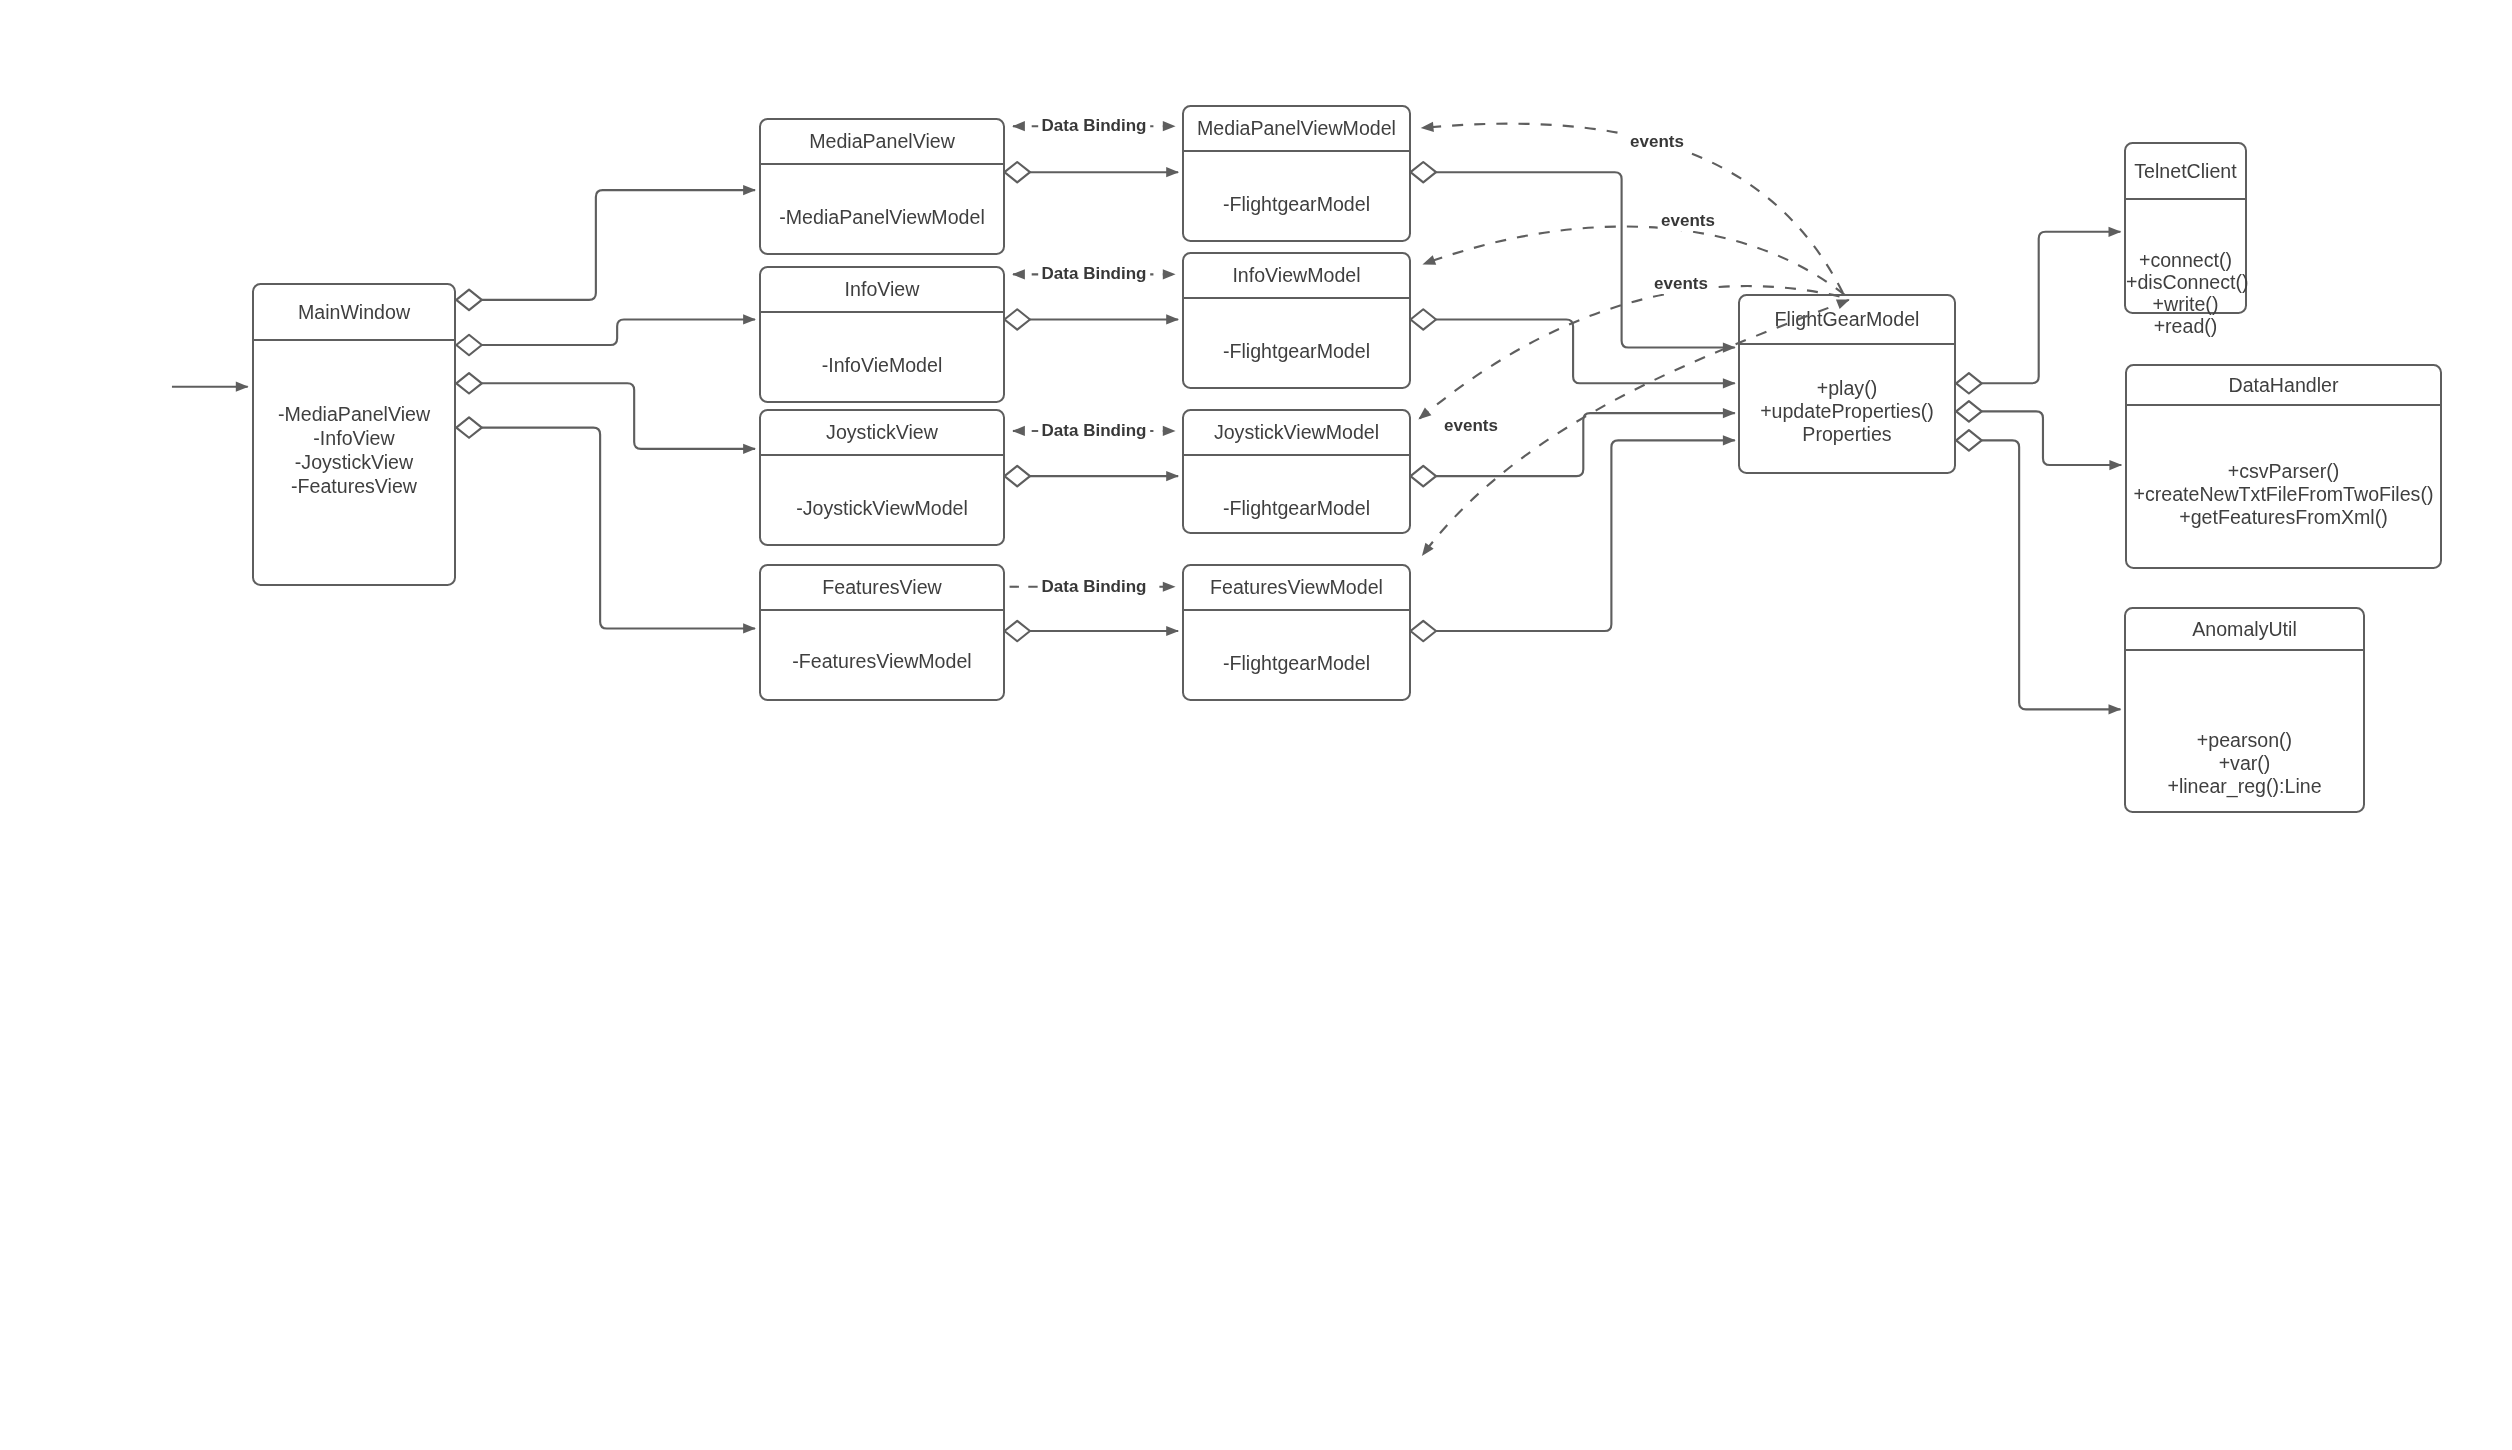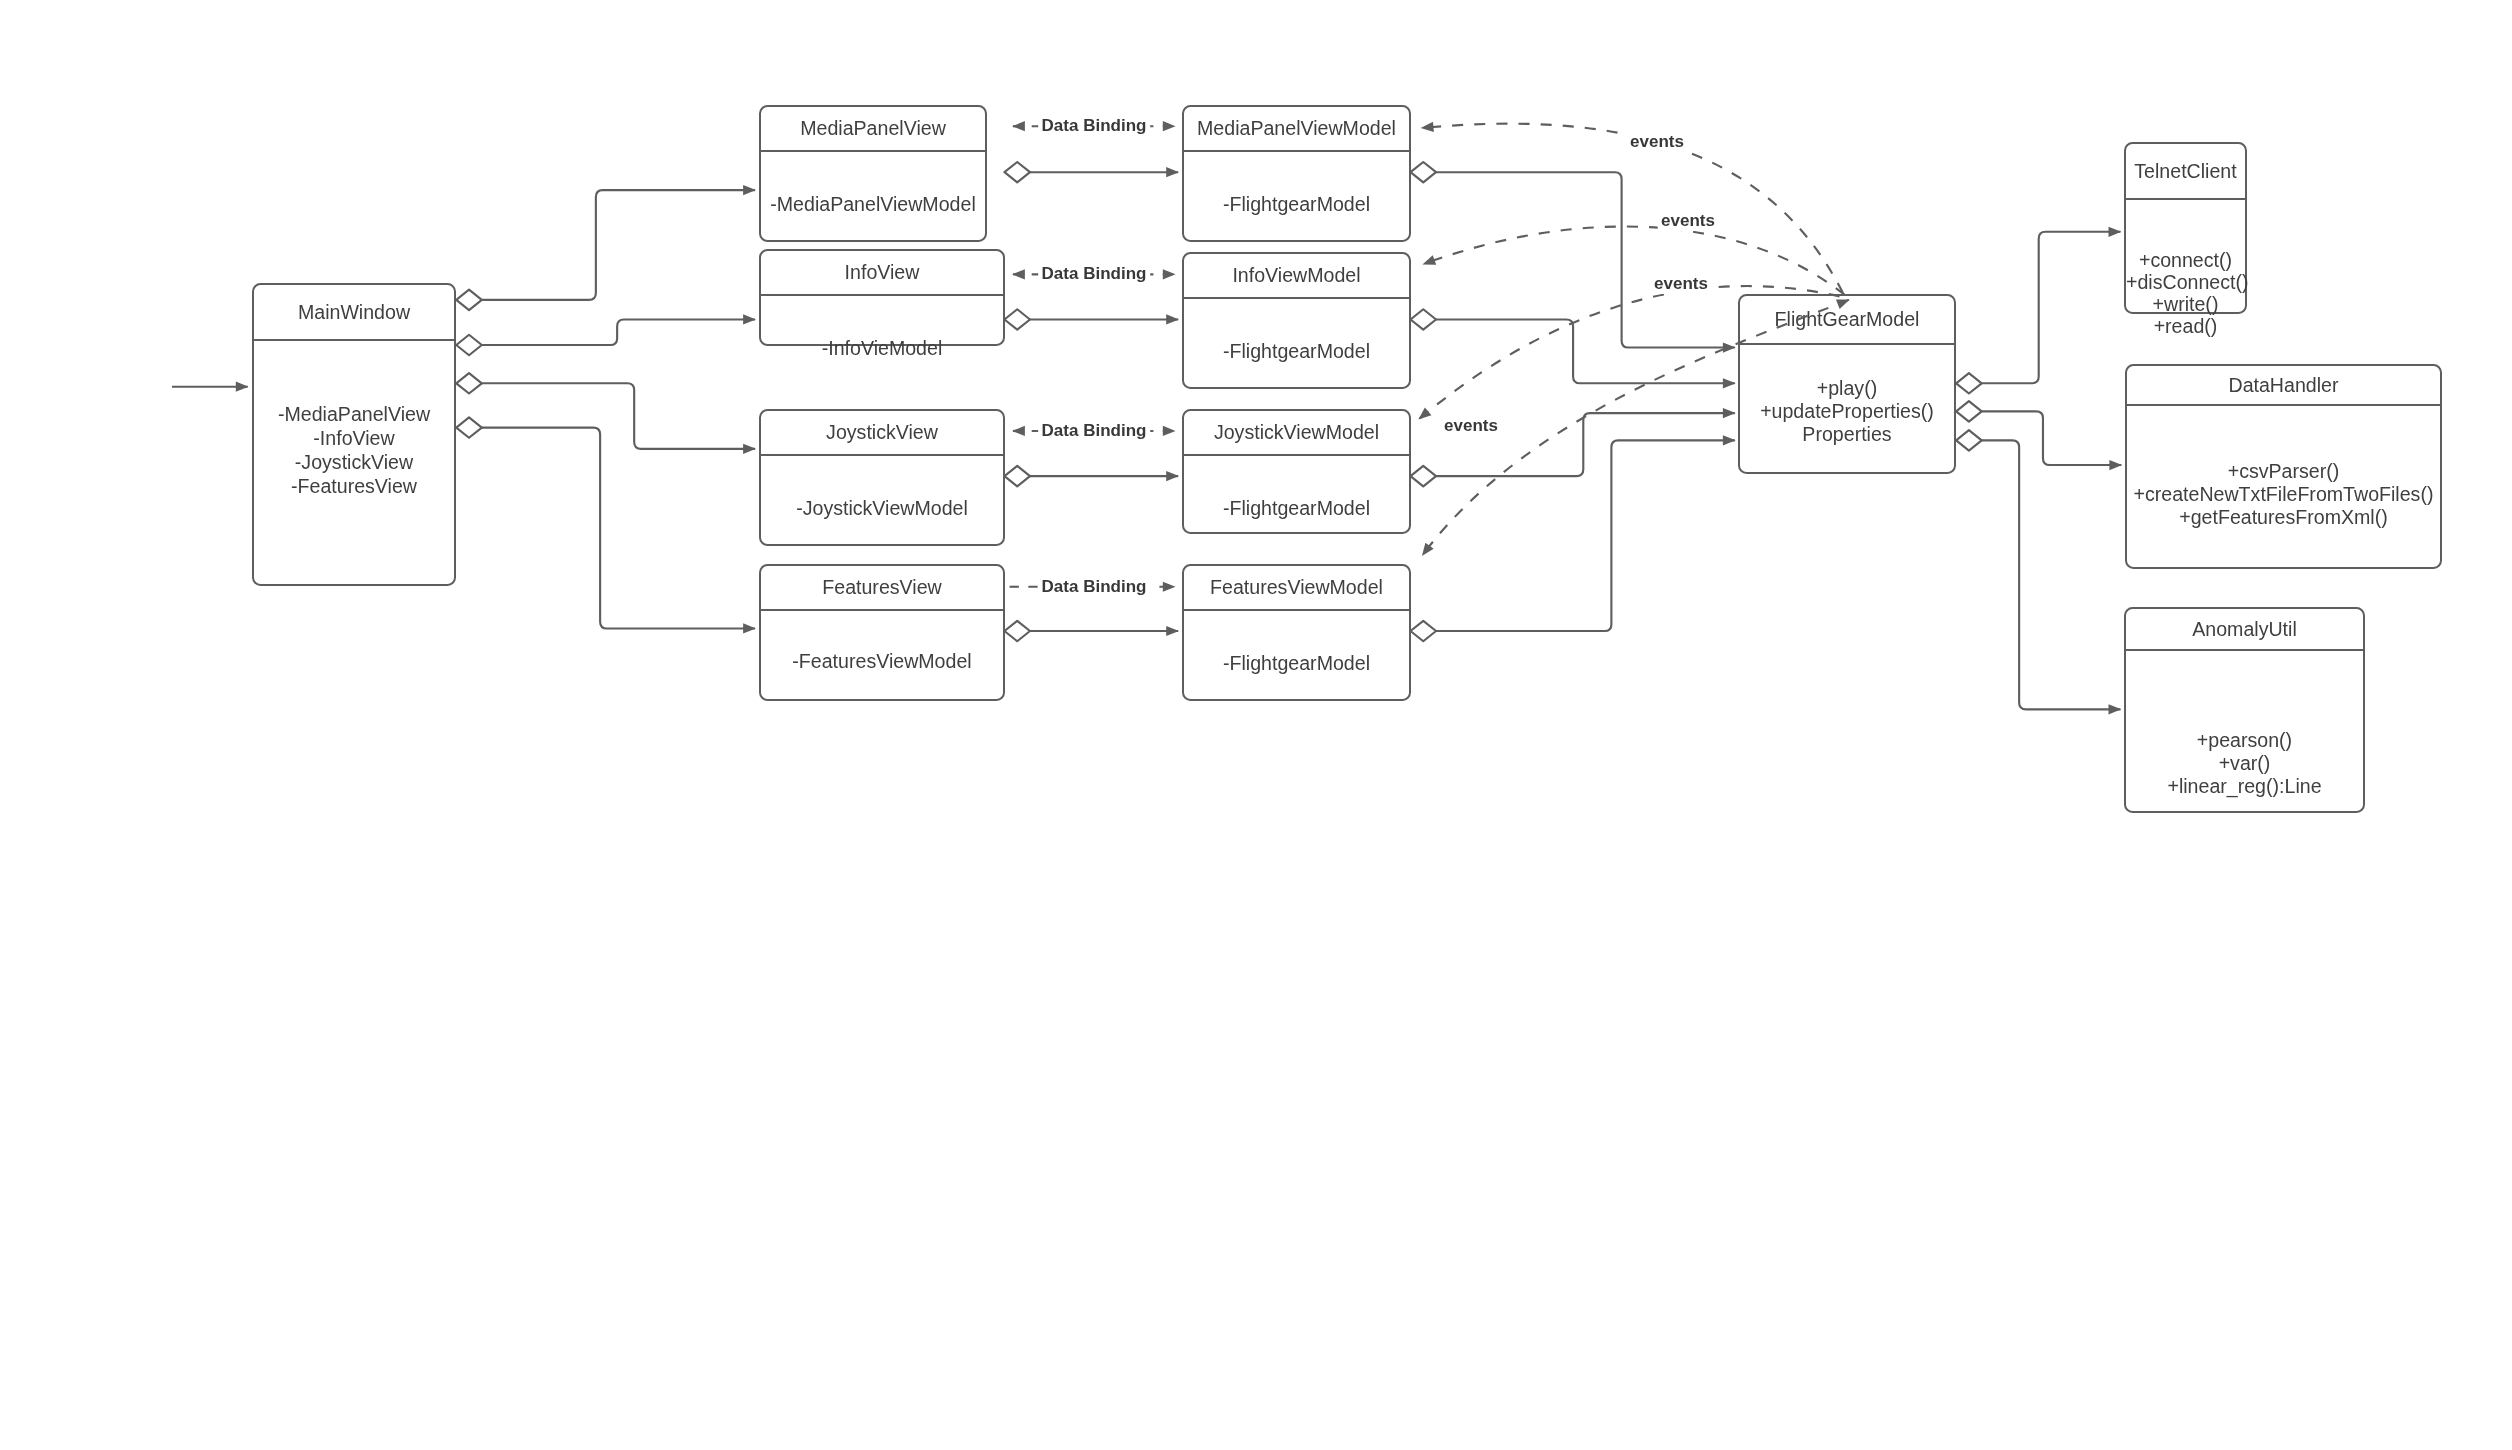--- a/index.html
+++ b/index.html
@@ -32,28 +32,28 @@
   <div class="uml-node" style="left:252px;top:283px;width:204px;height:303px">
     <div class="uml-title" style="height:54px;line-height:54px">MainWindow</div>
     <div class="uml-body" style="padding-top:29px;line-height:24px">
       <div class="m">-MediaPanelView</div>
       <div class="m">-InfoView</div>
       <div class="m">-JoystickView</div>
       <div class="m">-FeaturesView</div>
     </div>
   </div>
 
-  <div class="uml-node" style="left:759px;top:105px;width:228px;height:137px">
+  <div class="uml-node" style="left:759px;top:118px;width:246px;height:137px">
     <div class="uml-title" style="height:43px;line-height:43px">MediaPanelView</div>
     <div class="uml-body" style="padding-top:7.7px;line-height:24px">
       <div class="m">-MediaPanelViewModel</div>
     </div>
   </div>
 
-  <div class="uml-node" style="left:759px;top:249px;width:246px;height:97px">
+  <div class="uml-node" style="left:759px;top:266px;width:246px;height:137px">
     <div class="uml-title" style="height:43px;line-height:43px">InfoView</div>
     <div class="uml-body" style="padding-top:7.7px;line-height:24px">
       <div class="m">-InfoVieModel</div>
     </div>
   </div>
 
   <div class="uml-node" style="left:759px;top:409px;width:246px;height:137px">
     <div class="uml-title" style="height:43px;line-height:43px">JoystickView</div>
     <div class="uml-body" style="padding-top:7.7px;line-height:24px">
       <div class="m">-JoystickViewModel</div>

